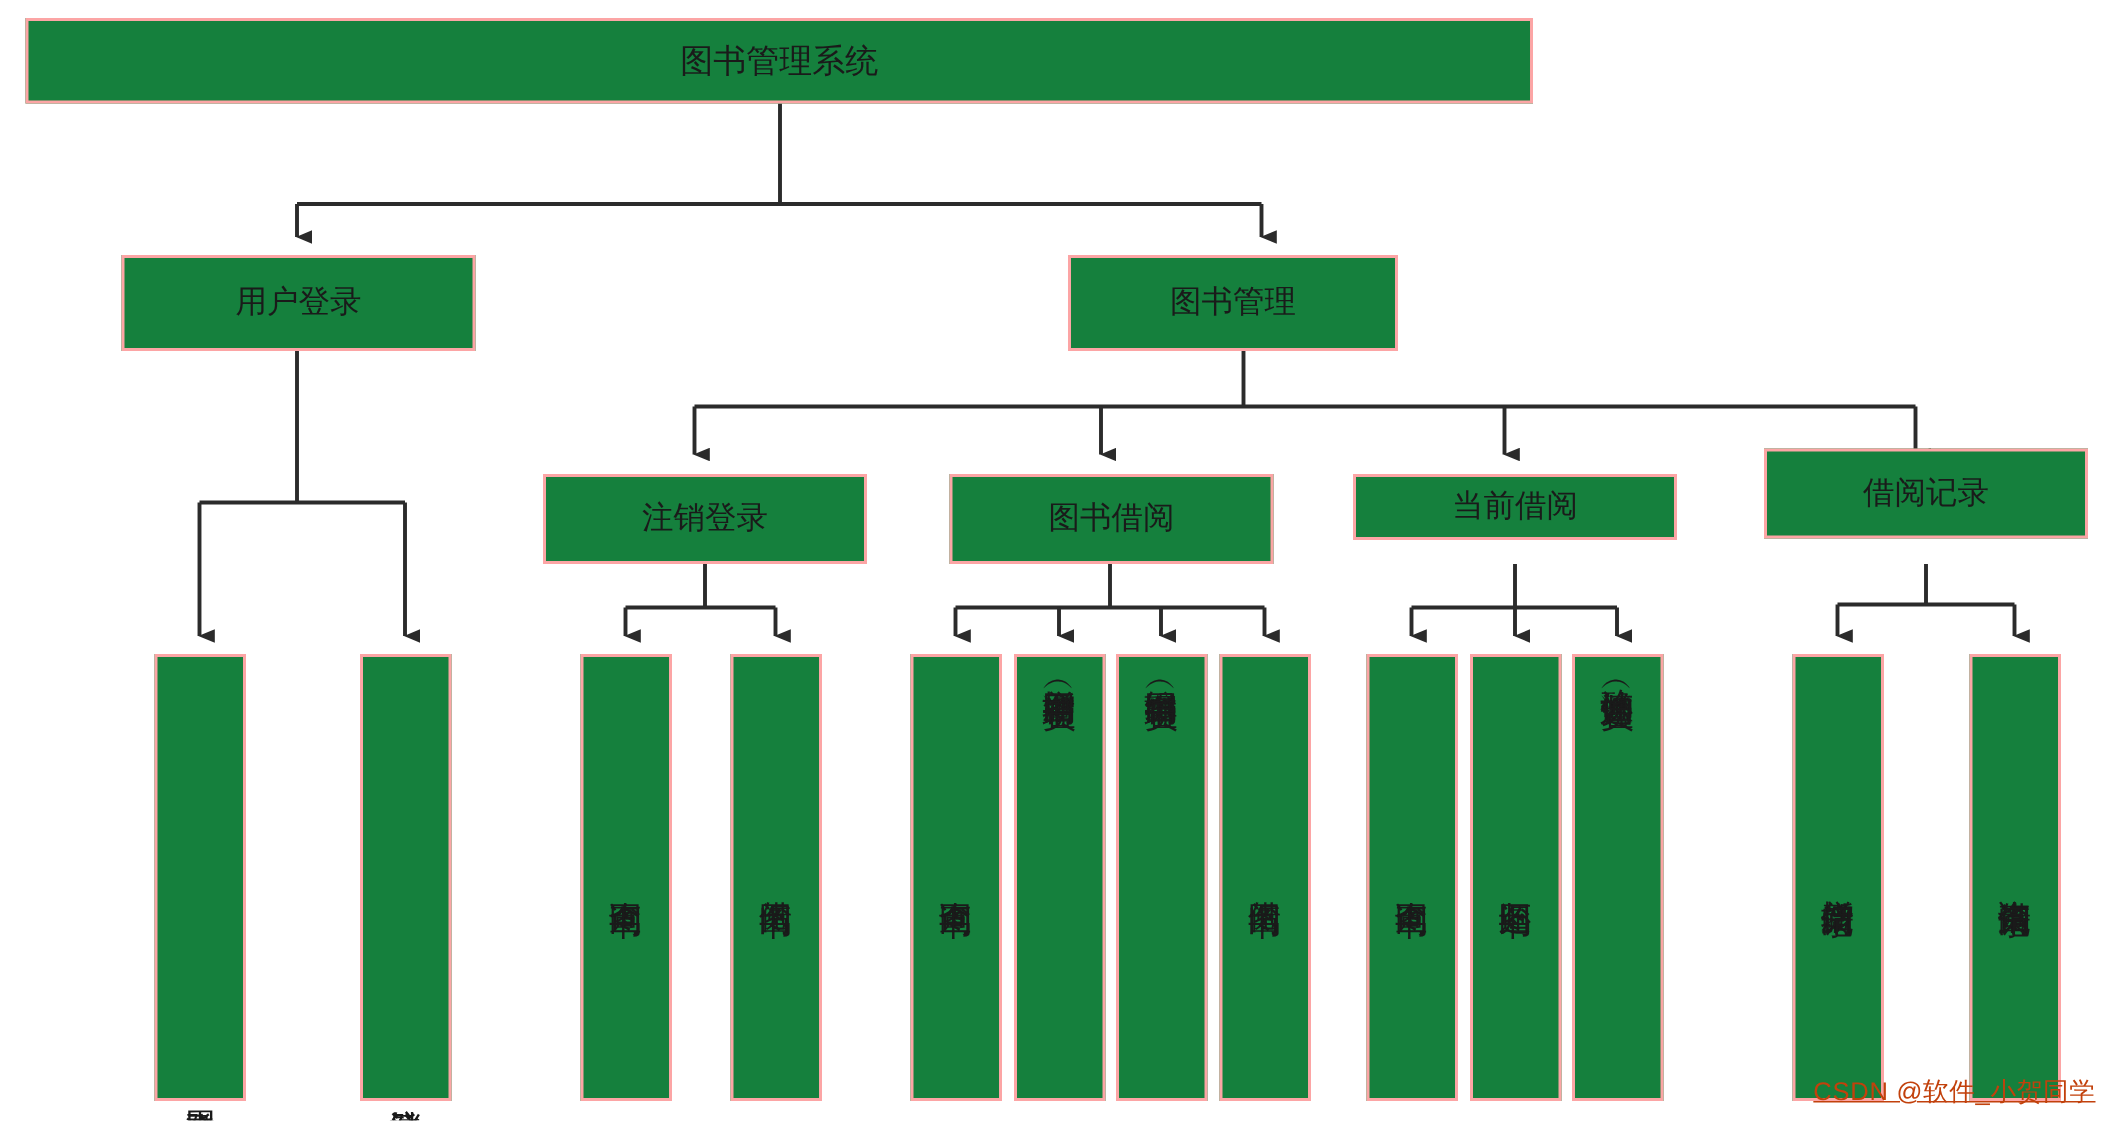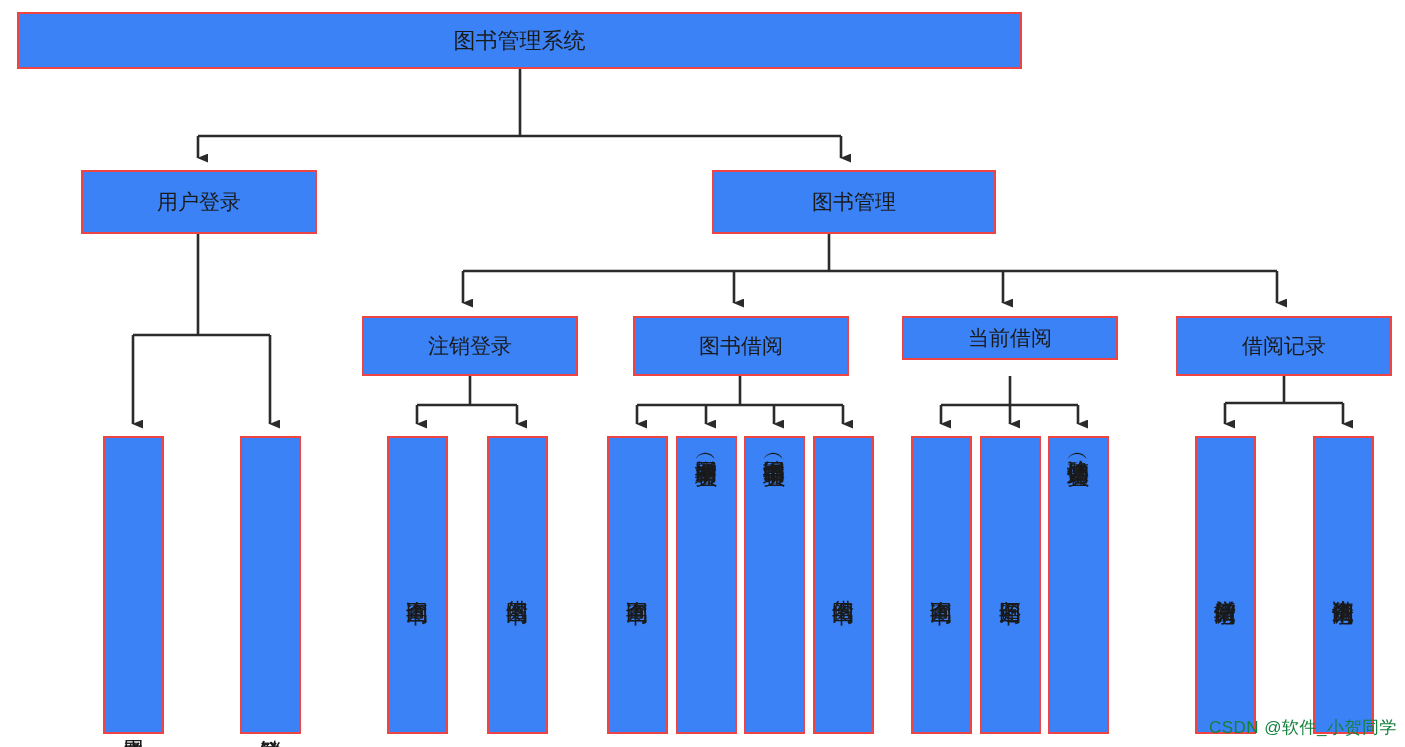--- a/index.html
+++ b/index.html
@@ -22,22 +22,22 @@
     position: absolute;
     left: 0;
     top: 0;
     width: 1405px;
     height: 747px;
     pointer-events: none;
   }
   .node {
     position: absolute;
     box-sizing: border-box;
-    background: #3b82f6;
-    border: 2px solid #ef4444;
+    background: #15803d;
+    border: 2px solid #fca5a5;
     display: flex;
     align-items: center;
     justify-content: center;
     color: #1a1a1a;
   }
   .node-label {
     display: block;
     text-align: center;
     line-height: 1.18;
     white-space: nowrap;
@@ -70,23 +70,24 @@
   }
   .node.leaf.align-middle {
     align-items: center;
     padding-top: 0;
   }
   #watermark {
     position: absolute;
     right: 8px;
     bottom: 8px;
     font-size: 17px;
-    color: #15803d;
+    color: #c2410c;
     letter-spacing: 0.5px;
     white-space: nowrap;
+    text-decoration: underline;
   }
 </style>
 </head>
 <body>
 
 <div id="diagram-root">
 
   <svg id="edges-layer" viewBox="0 0 1405 747" width="1405" height="747">
     <defs>
       <marker id="arrowhead" markerWidth="9" markerHeight="11" refX="4.5" refY="10.2" orient="auto" markerUnits="userSpaceOnUse">
@@ -137,34 +138,34 @@
     </g>
   </svg>
 
   <div class="node horizontal root" style="left:17px; top:12px; width:1005px; height:57px;">
     <span class="node-label">图书管理系统</span>
   </div>
 
   <div class="node horizontal" style="left:81px; top:170px; width:236px; height:64px;">
     <span class="node-label">用户登录</span>
   </div>
-  <div class="node horizontal" style="left:712px; top:170px; width:284px; height:64px;">
+  <div class="node horizontal" style="left:712px; top:170px; width:220px; height:64px;">
     <span class="node-label">图书管理</span>
   </div>
 
   <div class="node horizontal" style="left:362px; top:316px; width:216px; height:60px;">
     <span class="node-label">注销登录</span>
   </div>
   <div class="node horizontal" style="left:633px; top:316px; width:216px; height:60px;">
     <span class="node-label">图书借阅</span>
   </div>
   <div class="node horizontal" style="left:902px; top:316px; width:216px; height:44px;">
     <span class="node-label">当前借阅</span>
   </div>
-  <div class="node horizontal" style="left:1176px; top:316px; width:216px; height:60px;align-items:center;">
+  <div class="node horizontal" style="left:1176px; top:299px; width:216px; height:60px;align-items:center;">
     <span class="node-label">借阅记录</span>
   </div>
 
   <div class="node leaf align-bottom" style="left:103px; top:436px; width:61px; height:298px;">
     <span class="node-label">用户登录</span>
   </div>
   <div class="node leaf align-bottom" style="left:240px; top:436px; width:61px; height:298px;">
     <span class="node-label">注销登录</span>
   </div>
 

